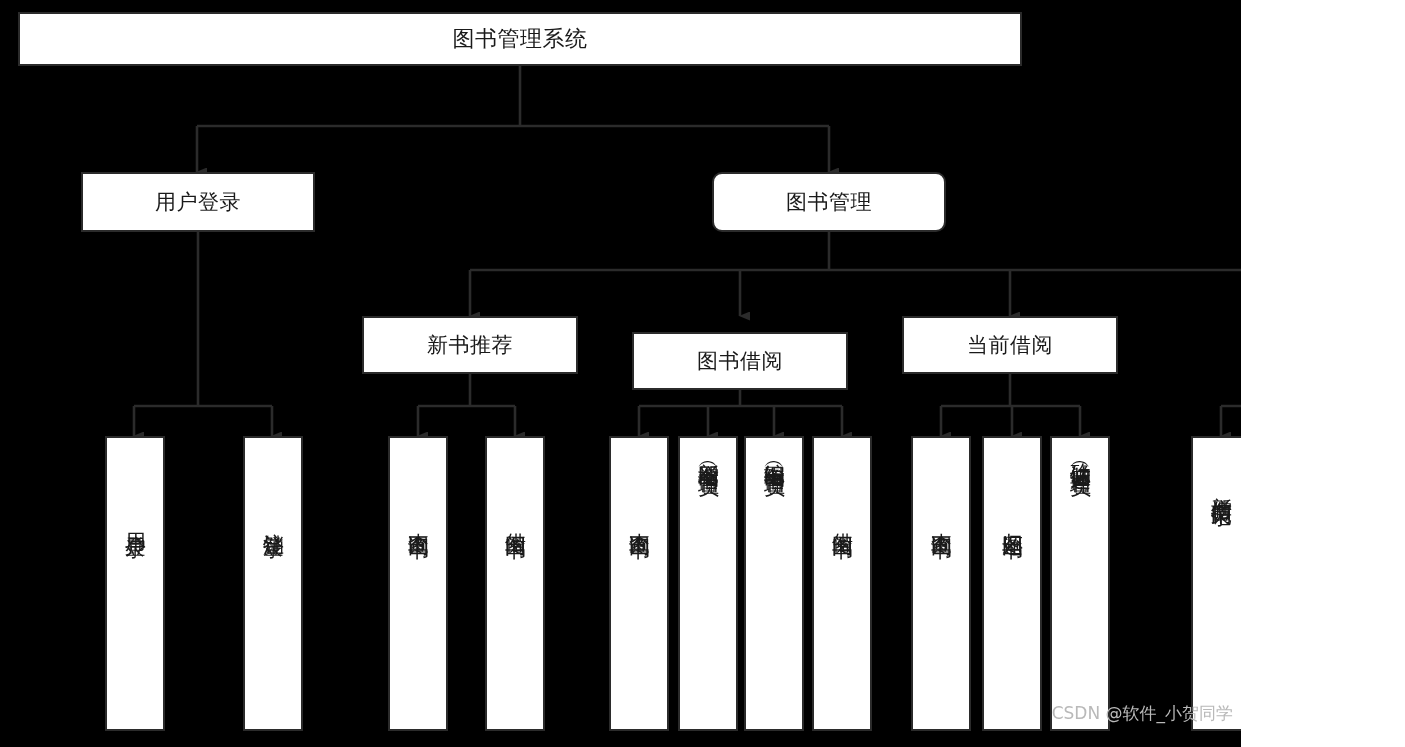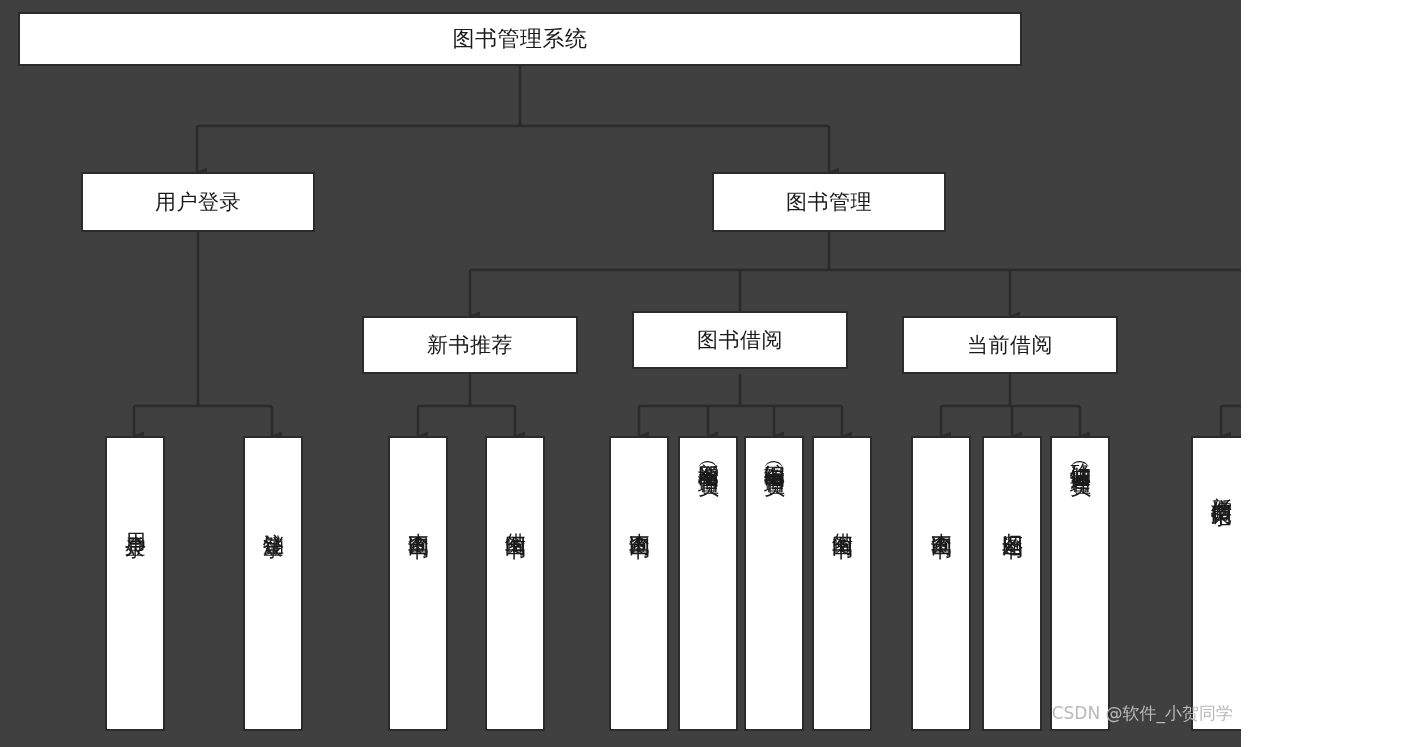--- a/index.html
+++ b/index.html
@@ -8,21 +8,21 @@
     padding: 0;
     background: #ffffff;
   }
   body {
     font-family: "DejaVu Sans", "Liberation Sans", sans-serif;
   }
   #diagram-root {
     position: relative;
     width: 1241px;
     height: 747px;
-    background: #404040;
+    background: #000000;
     overflow: hidden;
   }
   #edge-layer {
     position: absolute;
     left: 0;
     top: 0;
     width: 1405px;
     height: 747px;
   }
   .node {
@@ -130,28 +130,28 @@
     </g>
   </svg>
 
   <div class="node root horiz" style="left:18px; top:12px; width:1004px; height:54px;">
     <span class="node-label">图书管理系统</span>
   </div>
 
   <div class="node horiz" style="left:81px; top:172px; width:234px; height:60px;">
     <span class="node-label">用户登录</span>
   </div>
-  <div class="node horiz" style="left:712px; top:172px; width:234px; height:60px;">
+  <div class="node horiz" style="left:712px; top:172px; width:234px; height:60px;border-radius:10px;">
     <span class="node-label">图书管理</span>
   </div>
 
   <div class="node horiz" style="left:362px; top:316px; width:216px; height:58px;">
     <span class="node-label">新书推荐</span>
   </div>
-  <div class="node horiz" style="left:632px; top:311px; width:216px; height:58px;">
+  <div class="node horiz" style="left:632px; top:332px; width:216px; height:58px;">
     <span class="node-label">图书借阅</span>
   </div>
   <div class="node horiz" style="left:902px; top:316px; width:216px; height:58px;">
     <span class="node-label">当前借阅</span>
   </div>
 
   <div class="node vert" style="left:105px; top:436px; width:60px; height:295px; padding-top:78px;">
     <span class="node-label">用户登录</span>
   </div>
   <div class="node vert" style="left:243px; top:436px; width:60px; height:295px; padding-top:78px;">

